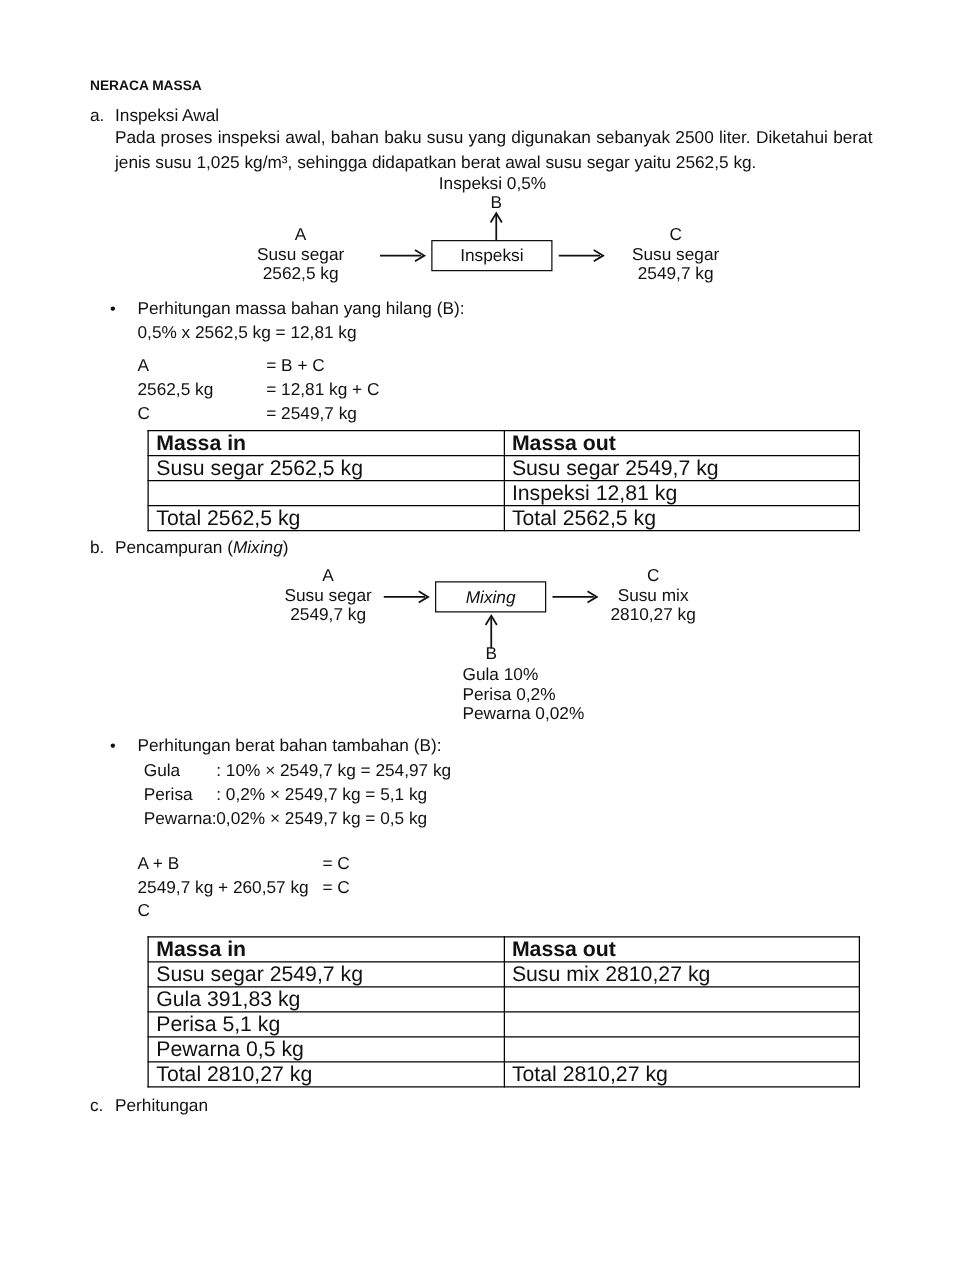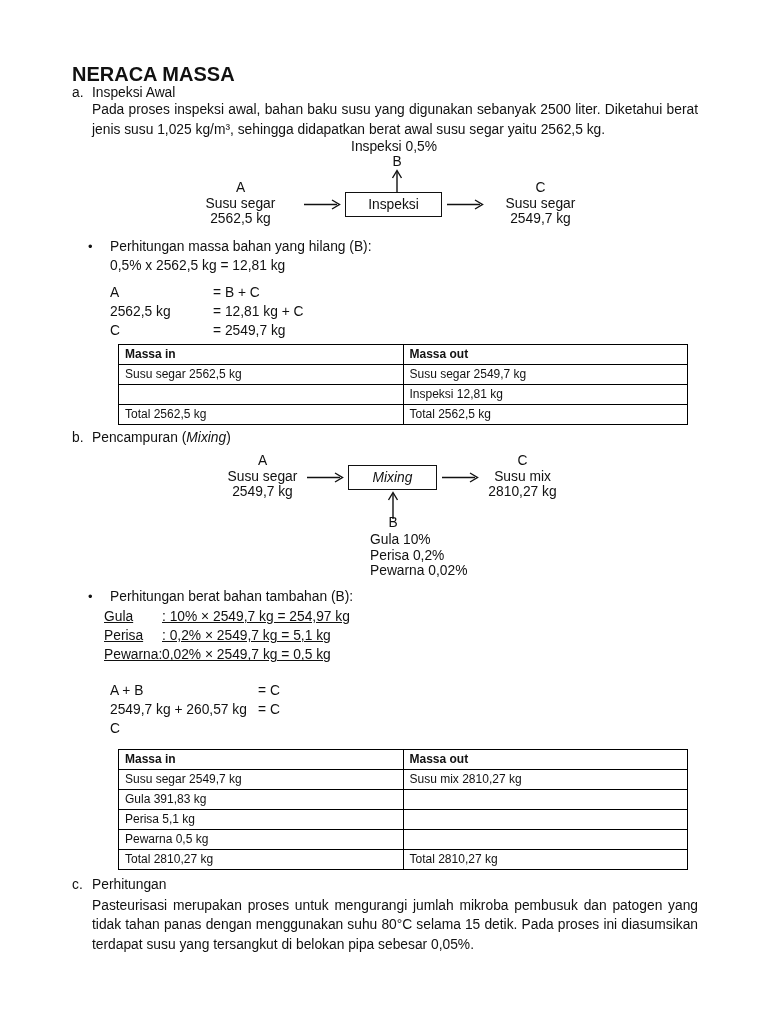--- a/index.html
+++ b/index.html
@@ -8,21 +8,21 @@
     position:relative;
     width:768px;height:1024px;
     background:#ffffff;
     font-family:"Liberation Sans", sans-serif;
     font-size:13.8px;
     color:#111;
     overflow:hidden;
     margin:0 auto;
   }
   .abs{position:absolute;}
-  .title{font-weight:bold;font-size:20px;}
+  .title{font-weight:bold;font-size:11px;}
   .para{text-align:justify;line-height:19.5px;}
   .marker-row{display:flex;}
   .marker{width:20px;flex:0 0 20px;}
   .bullet-row{display:flex;}
   .bullet-glyph{width:22px;flex:0 0 22px;font-size:13px;}
   .eq-grid{display:grid;line-height:19.1px;}
   .eq-a{grid-template-columns:103px auto;}
   .eq-b{grid-template-columns:148px auto;}
   .calc-grid{display:grid;grid-template-columns:58px auto;line-height:19.2px;}
   .center{text-align:center;}
@@ -34,21 +34,21 @@
   }
   .italic{font-style:italic;}
   table.massa{
     border-collapse:collapse;
     table-layout:fixed;
     width:570px;
   }
   table.massa th, table.massa td{
     border:1.5px solid #000;
     padding:1px 6px 2px 6px;
-    font-size:12px;
+    font-size:17px;
     line-height:15px;
     height:16px;
     text-align:left;
     vertical-align:middle;
     overflow:hidden;
     white-space:nowrap;
   }
   table.massa th{font-weight:bold;}
   .added-list{line-height:15.6px;}
   svg{display:block;}
@@ -195,21 +195,21 @@
       <div>Perisa 0,2%</div>
       <div>Pewarna 0,02%</div>
     </div>
   </div>
 
   <div class="abs bullet-row" style="left:88px;top:589px;width:600px;">
     <span class="bullet-glyph">•</span>
     <span>Perhitungan berat bahan tambahan (B):</span>
   </div>
 
-  <div class="abs calc-grid" style="left:104px;top:607px;width:420px;text-decoration:underline;">
+  <div class="abs calc-grid" style="left:115px;top:607px;width:420px;">
     <span>Gula</span>
     <span>: 10% × 2549,7 kg = 254,97 kg</span>
     <span>Perisa</span>
     <span>: 0,2% × 2549,7 kg = 5,1 kg</span>
     <span>Pewarna:</span>
     <span>0,02% × 2549,7 kg = 0,5 kg</span>
   </div>
 
   <div class="abs eq-grid eq-b" style="left:110px;top:681px;width:420px;">
     <span>A + B</span>
@@ -246,15 +246,14 @@
       <td>Total 2810,27 kg</td>
     </tr>
   </tbody>
     </table>
 
   <div class="abs marker-row" style="left:72px;top:877px;width:620px;">
     <span class="marker">c.</span>
     <span>Perhitungan</span>
   </div>
 
-  <div class="abs para" style="left:92px;top:896px;width:606px;line-height:19.3px;">Pasteurisasi merupakan proses untuk mengurangi jumlah mikroba pembusuk dan patogen yang tidak tahan panas dengan menggunakan suhu 80°C selama 15 detik. Pada proses ini diasumsikan terdapat susu yang tersangkut di belokan pipa sebesar 0,05%.</div>
 
 </div>
 
 </body></html>

